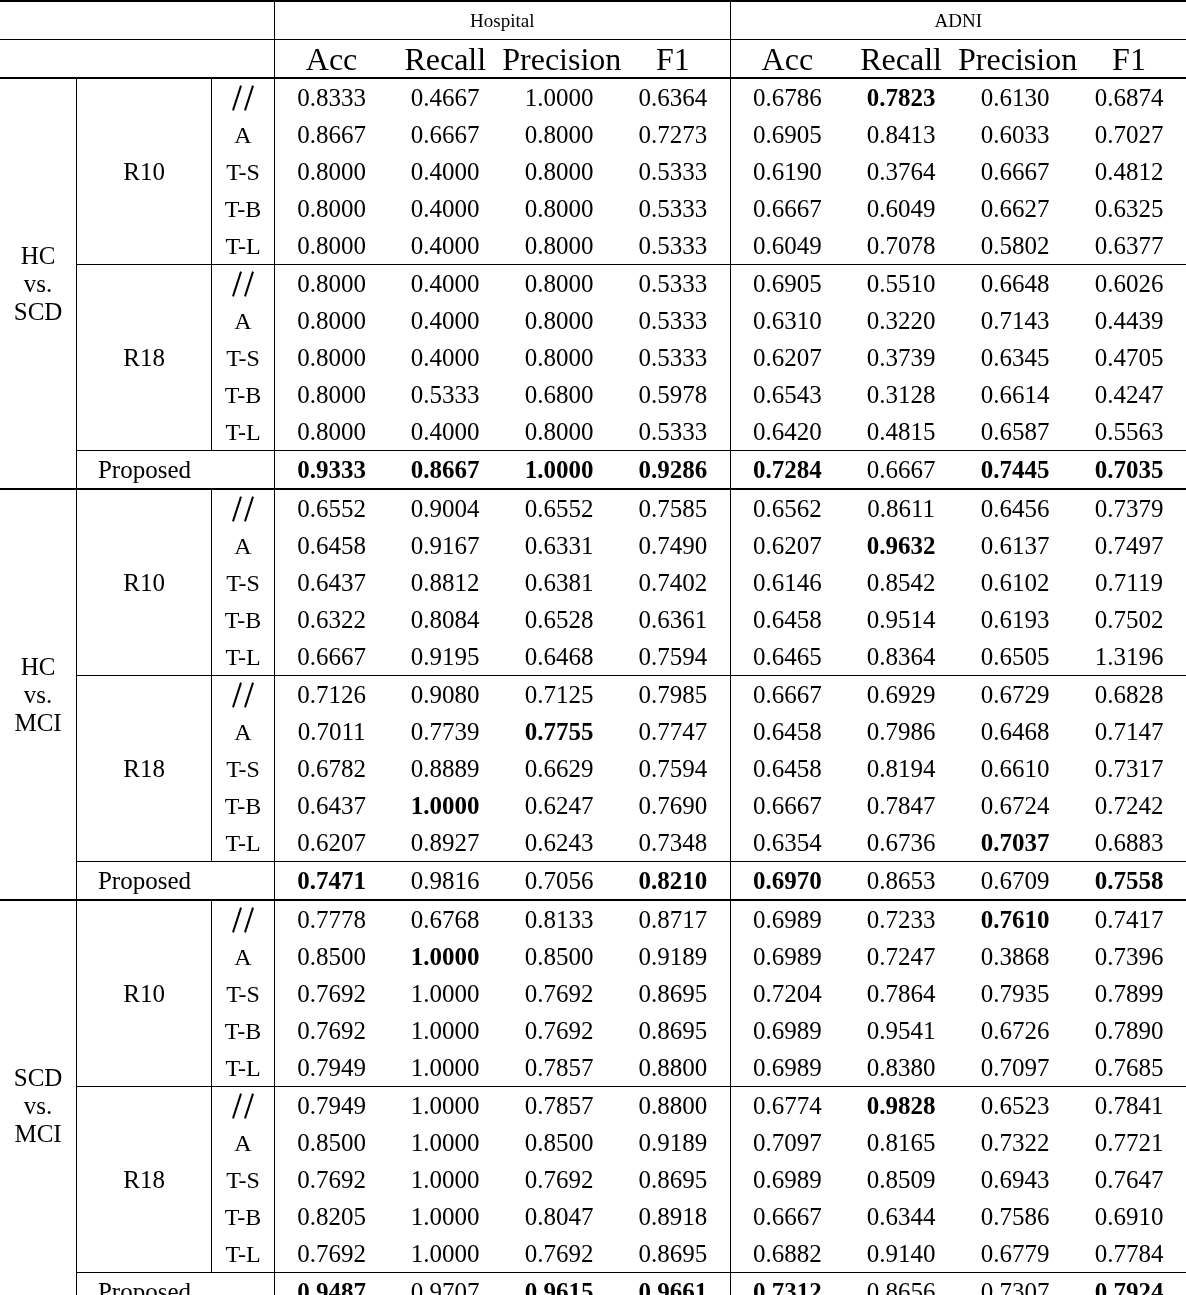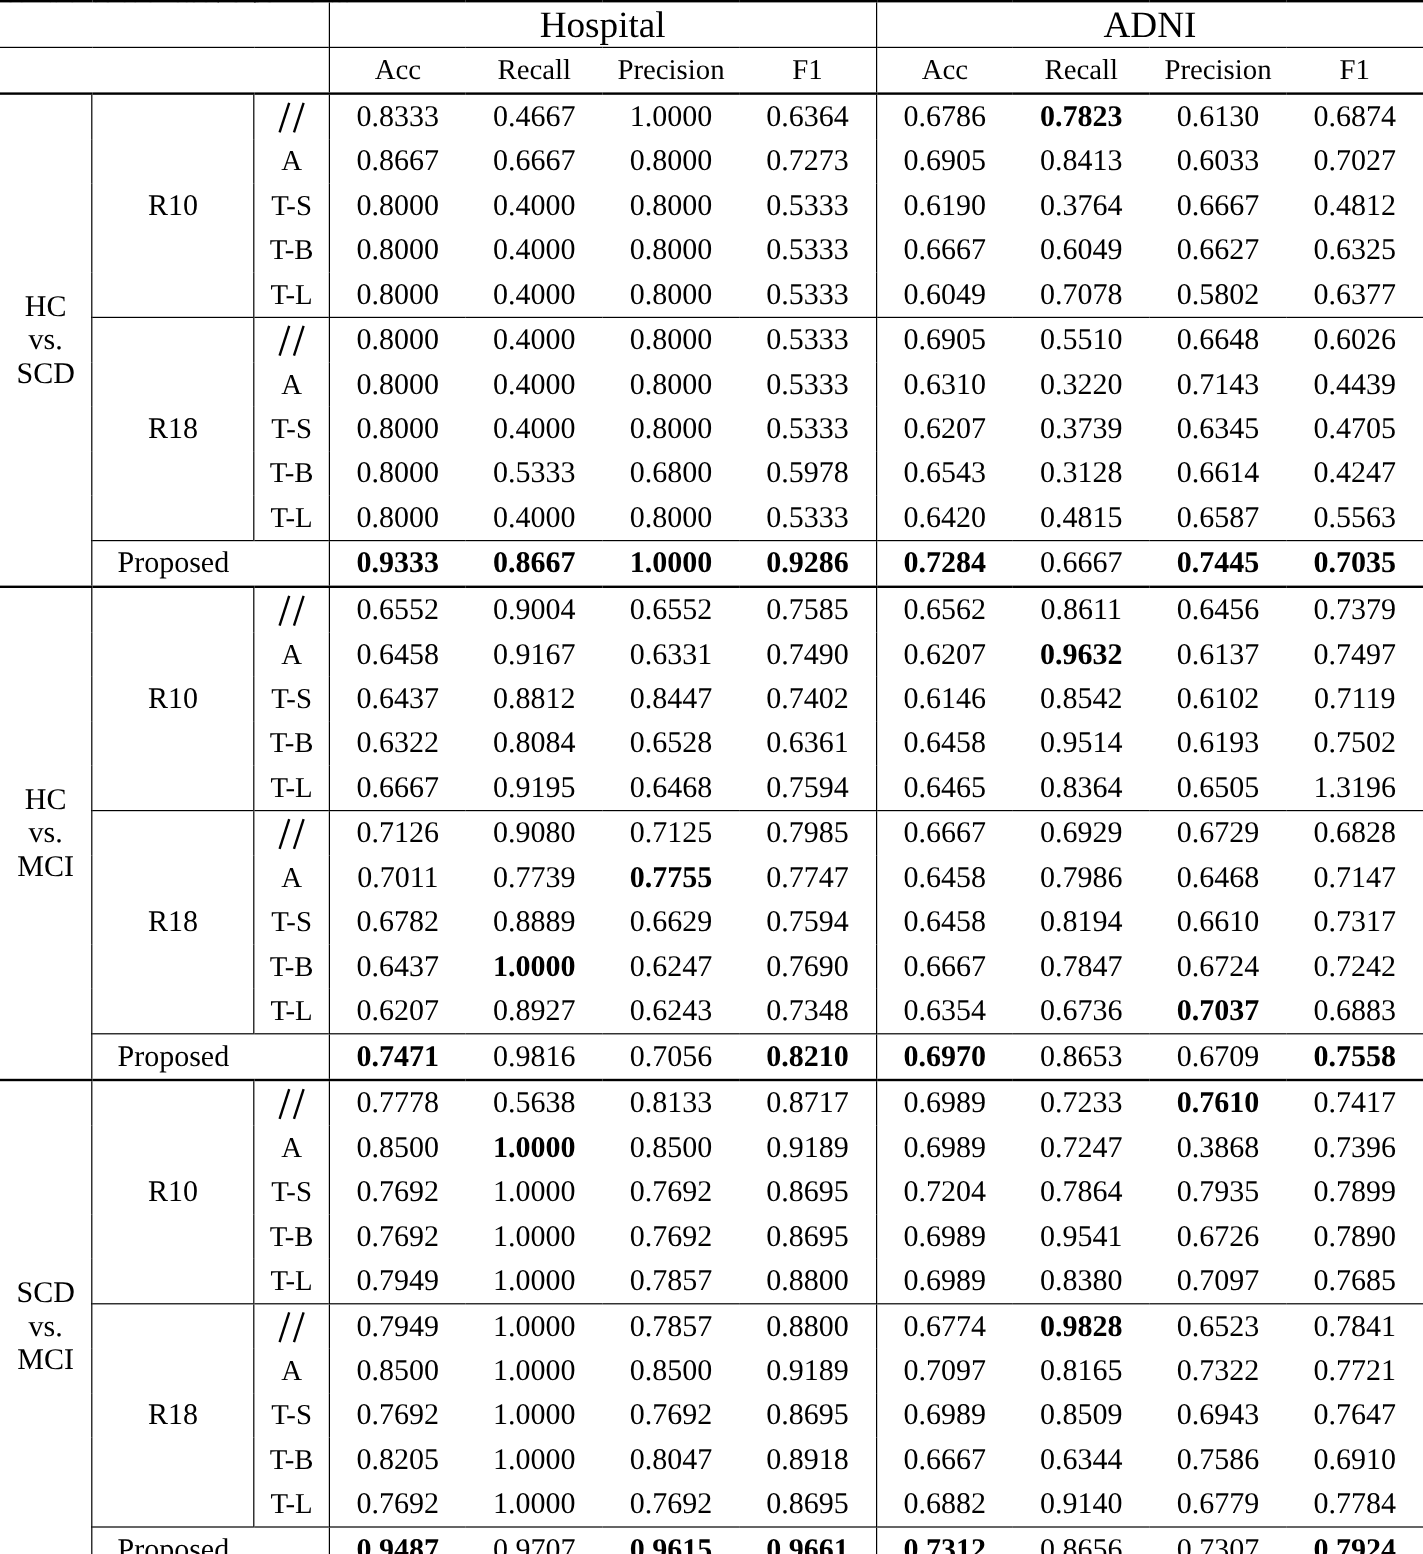--- a/index.html
+++ b/index.html
@@ -42,22 +42,22 @@
 
   .vr-r{border-right:1.3px solid #000;}
   .vr-r2{border-right:1.6px solid #000;}
 
   
   col.c-group{width:76px;}
   col.c-model{width:134px;}
   col.c-variant{width:62px;}
   col.c-met{width:113px;}
 
-  .hdr-ds{font-size:31px;}
-  .hdr-met{font-size:24px;}
+  .hdr-ds{font-size:19px;}
+  .hdr-met{font-size:32px;}
 
   .num{font-size:25px;font-variant-numeric:tabular-nums;}
   .num b,.bold{font-weight:bold;}
 
   .grp{font-size:25px;line-height:1.12;}
   .grp .gl{display:block;}
 
   .variant{font-size:24px;}
 
   
@@ -268,21 +268,21 @@
           <td class="num vr-r2">0.7490</td>
           <td class="num met-first">0.6207</td>
           <td class="num"><b>0.9632</b></td>
           <td class="num">0.6137</td>
           <td class="num">0.7497</td>
         </tr>
         <tr>
           <td class="variant vr-r">T-S</td>
           <td class="num met-first">0.6437</td>
           <td class="num">0.8812</td>
-          <td class="num">0.8447</td>
+          <td class="num">0.6381</td>
           <td class="num vr-r2">0.7402</td>
           <td class="num met-first">0.6146</td>
           <td class="num">0.8542</td>
           <td class="num">0.6102</td>
           <td class="num">0.7119</td>
         </tr>
         <tr>
           <td class="variant vr-r">T-B</td>
           <td class="num met-first">0.6322</td>
           <td class="num">0.8084</td>
@@ -374,21 +374,21 @@
         </tr>
         <tr class="tl-top">
           <td class="grp vr-r" rowspan="11">
             <span class="gl">SCD</span>
             <span class="gl">vs.</span>
             <span class="gl">MCI</span>
           </td>
           <td class="vr-r" rowspan="5">R10</td>
           <td class="variant vr-r"><span class="slashes"><i class="s1"></i><i class="s2"></i></span></td>
           <td class="num met-first">0.7778</td>
-          <td class="num">0.5638</td>
+          <td class="num">0.6768</td>
           <td class="num">0.8133</td>
           <td class="num vr-r2">0.8717</td>
           <td class="num met-first">0.6989</td>
           <td class="num">0.7233</td>
           <td class="num"><b>0.7610</b></td>
           <td class="num">0.7417</td>
         </tr>
         <tr>
           <td class="variant vr-r">A</td>
           <td class="num met-first">0.8500</td>

